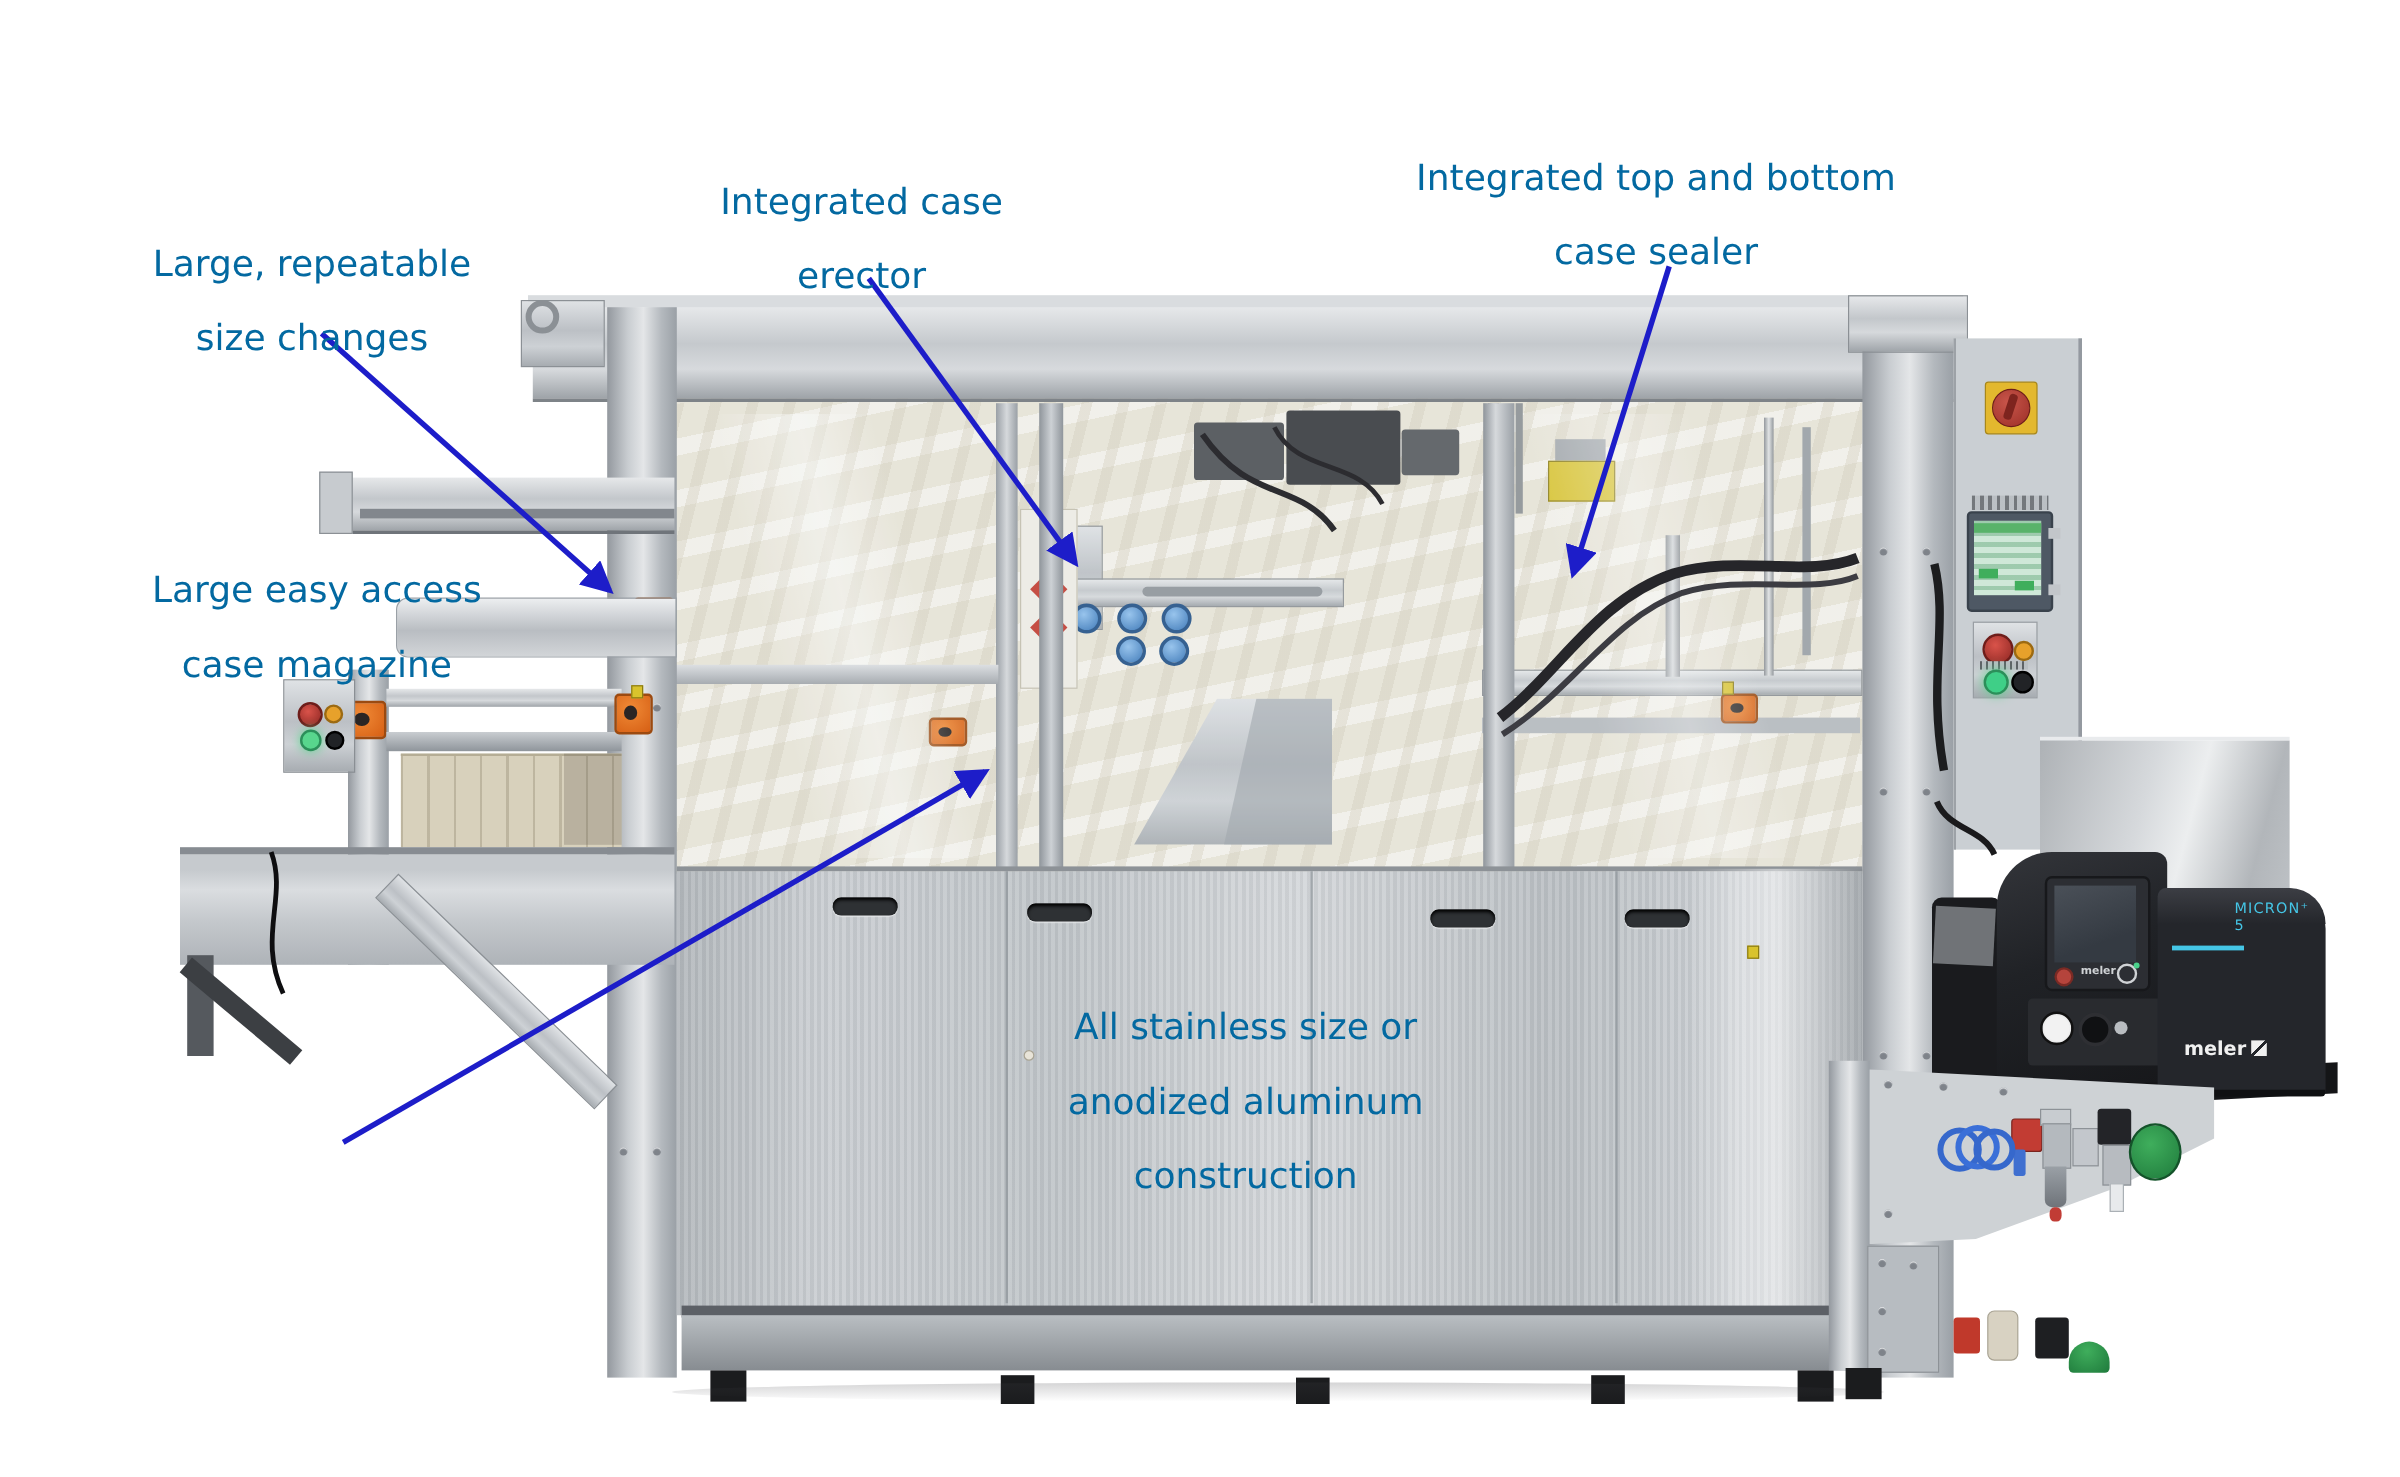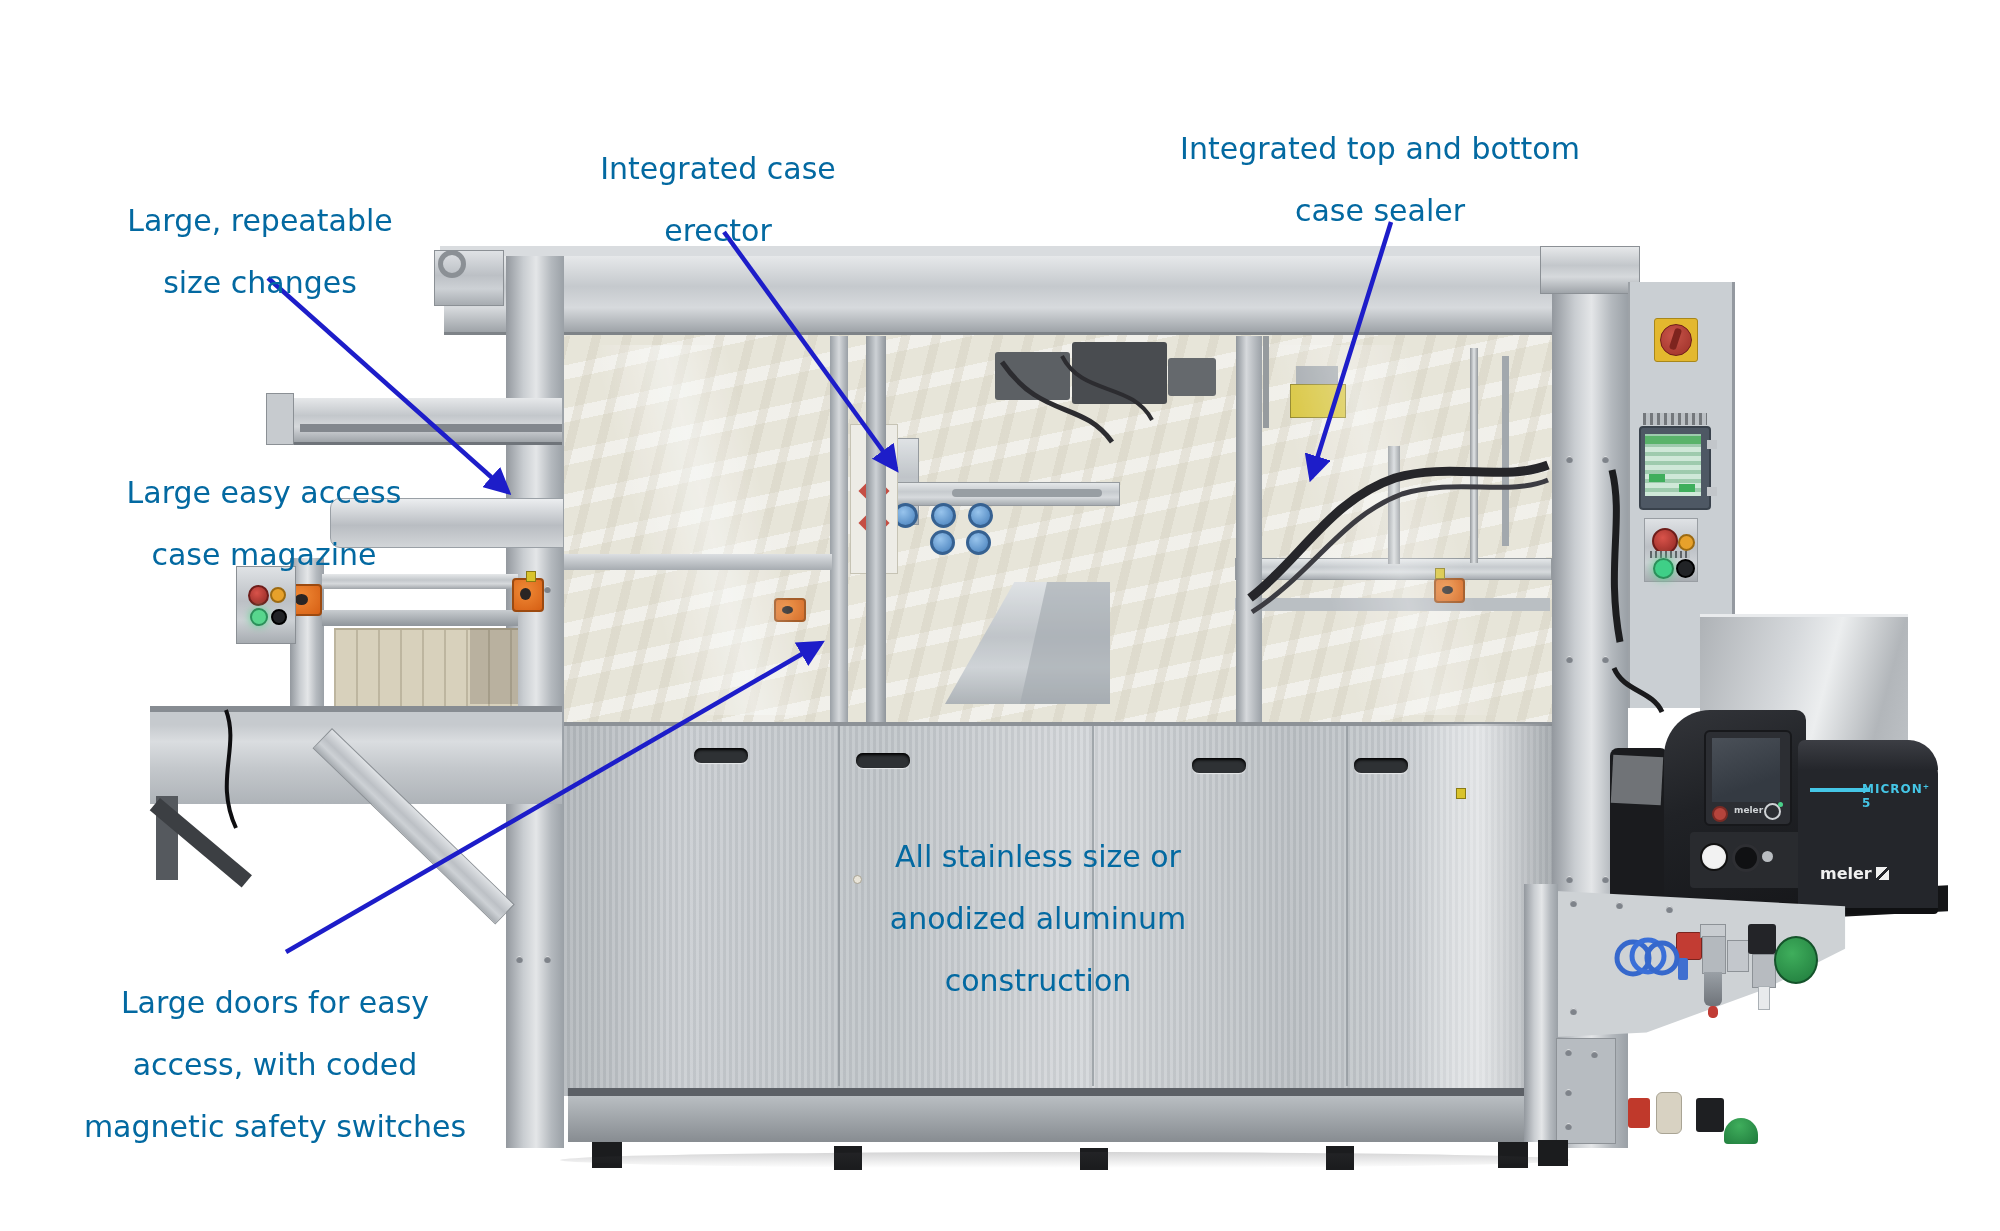--- a/index.html
+++ b/index.html
@@ -188,21 +188,21 @@
     <span style="position:absolute;right:-4px;top:-3px;width:5px;height:5px;border-radius:50%;background:#4ad08a;"></span>
   </div>
   <div class="abs" style="left:1690px;top:832px;width:116px;height:56px;background:#292b2f;border-radius:4px;"></div>
   <div class="abs" style="left:1700px;top:843px;width:24px;height:24px;border-radius:50%;background:radial-gradient(circle,#f2f2f2 60%,#caccce);border:2px solid #111;"></div>
   <div class="abs" style="left:1732px;top:844px;width:22px;height:22px;border-radius:50%;background:#101113;border:3px solid #2e2f33;"></div>
   <div class="abs" style="left:1762px;top:851px;width:11px;height:11px;border-radius:50%;background:#b9bdc1;"></div>
 
   <div class="abs" style="left:1798px;top:740px;width:140px;height:168px;background:#24262b;border-radius:8px 34px 4px 4px;border-bottom:6px solid #0f1012;"></div>
   <div class="abs" style="left:1798px;top:740px;width:140px;height:30px;background:linear-gradient(180deg,#3c3e44,#24262b);border-radius:8px 34px 0 0;"></div>
   <div class="abs" style="left:1810px;top:788px;width:60px;height:4px;background:#45c6e6;"></div>
-  <div class="abs" style="left:1862px;top:782px;width:74px;font-size:12px;font-weight:bold;color:#45c6e6;letter-spacing:1px;">MICRON⁺ 5</div>
+  <div class="abs" style="left:1862px;top:750px;width:74px;font-size:12px;font-weight:normal;color:#45c6e6;letter-spacing:1px;">MICRON⁺ 5</div>
   <div class="abs" style="left:1820px;top:864px;display:flex;align-items:center;gap:4px;">
     <span style="font-size:16px;font-weight:bold;color:#f0f0f0;">meler</span>
     <span style="display:inline-block;width:13px;height:13px;background:linear-gradient(135deg,#f0f0f0 46%,#24262b 46% 58%,#f0f0f0 58%);"></span>
   </div>
 
   <div class="abs" style="left:1556px;top:888px;width:292px;height:152px;background:#ced2d5;
        clip-path:polygon(0 2%,99% 12%,99% 40%,71% 67%,31% 95%,0 98%);">
     <span class="bolt" style="left:14px;top:12px;"></span>
       <span class="bolt" style="left:60px;top:14px;"></span>
     <span class="bolt" style="left:110px;top:18px;"></span>
@@ -263,17 +263,14 @@
 size changes</div>
   <div class="anno" style="left:568px;top:138px;width:300px;">Integrated case
 erector</div>
   <div class="anno" style="left:1150px;top:118px;width:460px;">Integrated top and bottom
 case sealer</div>
   <div class="anno" style="left:84px;top:462px;width:360px;">Large easy access
 case magazine</div>
   <div class="anno" style="left:858px;top:826px;width:360px;">All stainless size or
 anodized aluminum
 construction</div>
-  <div class="anno" style="left:45px;top:972px;width:460px;">Large doors for easy
-access, with coded
-magnetic safety switches</div>
 
 </div>
 
 </body></html>

